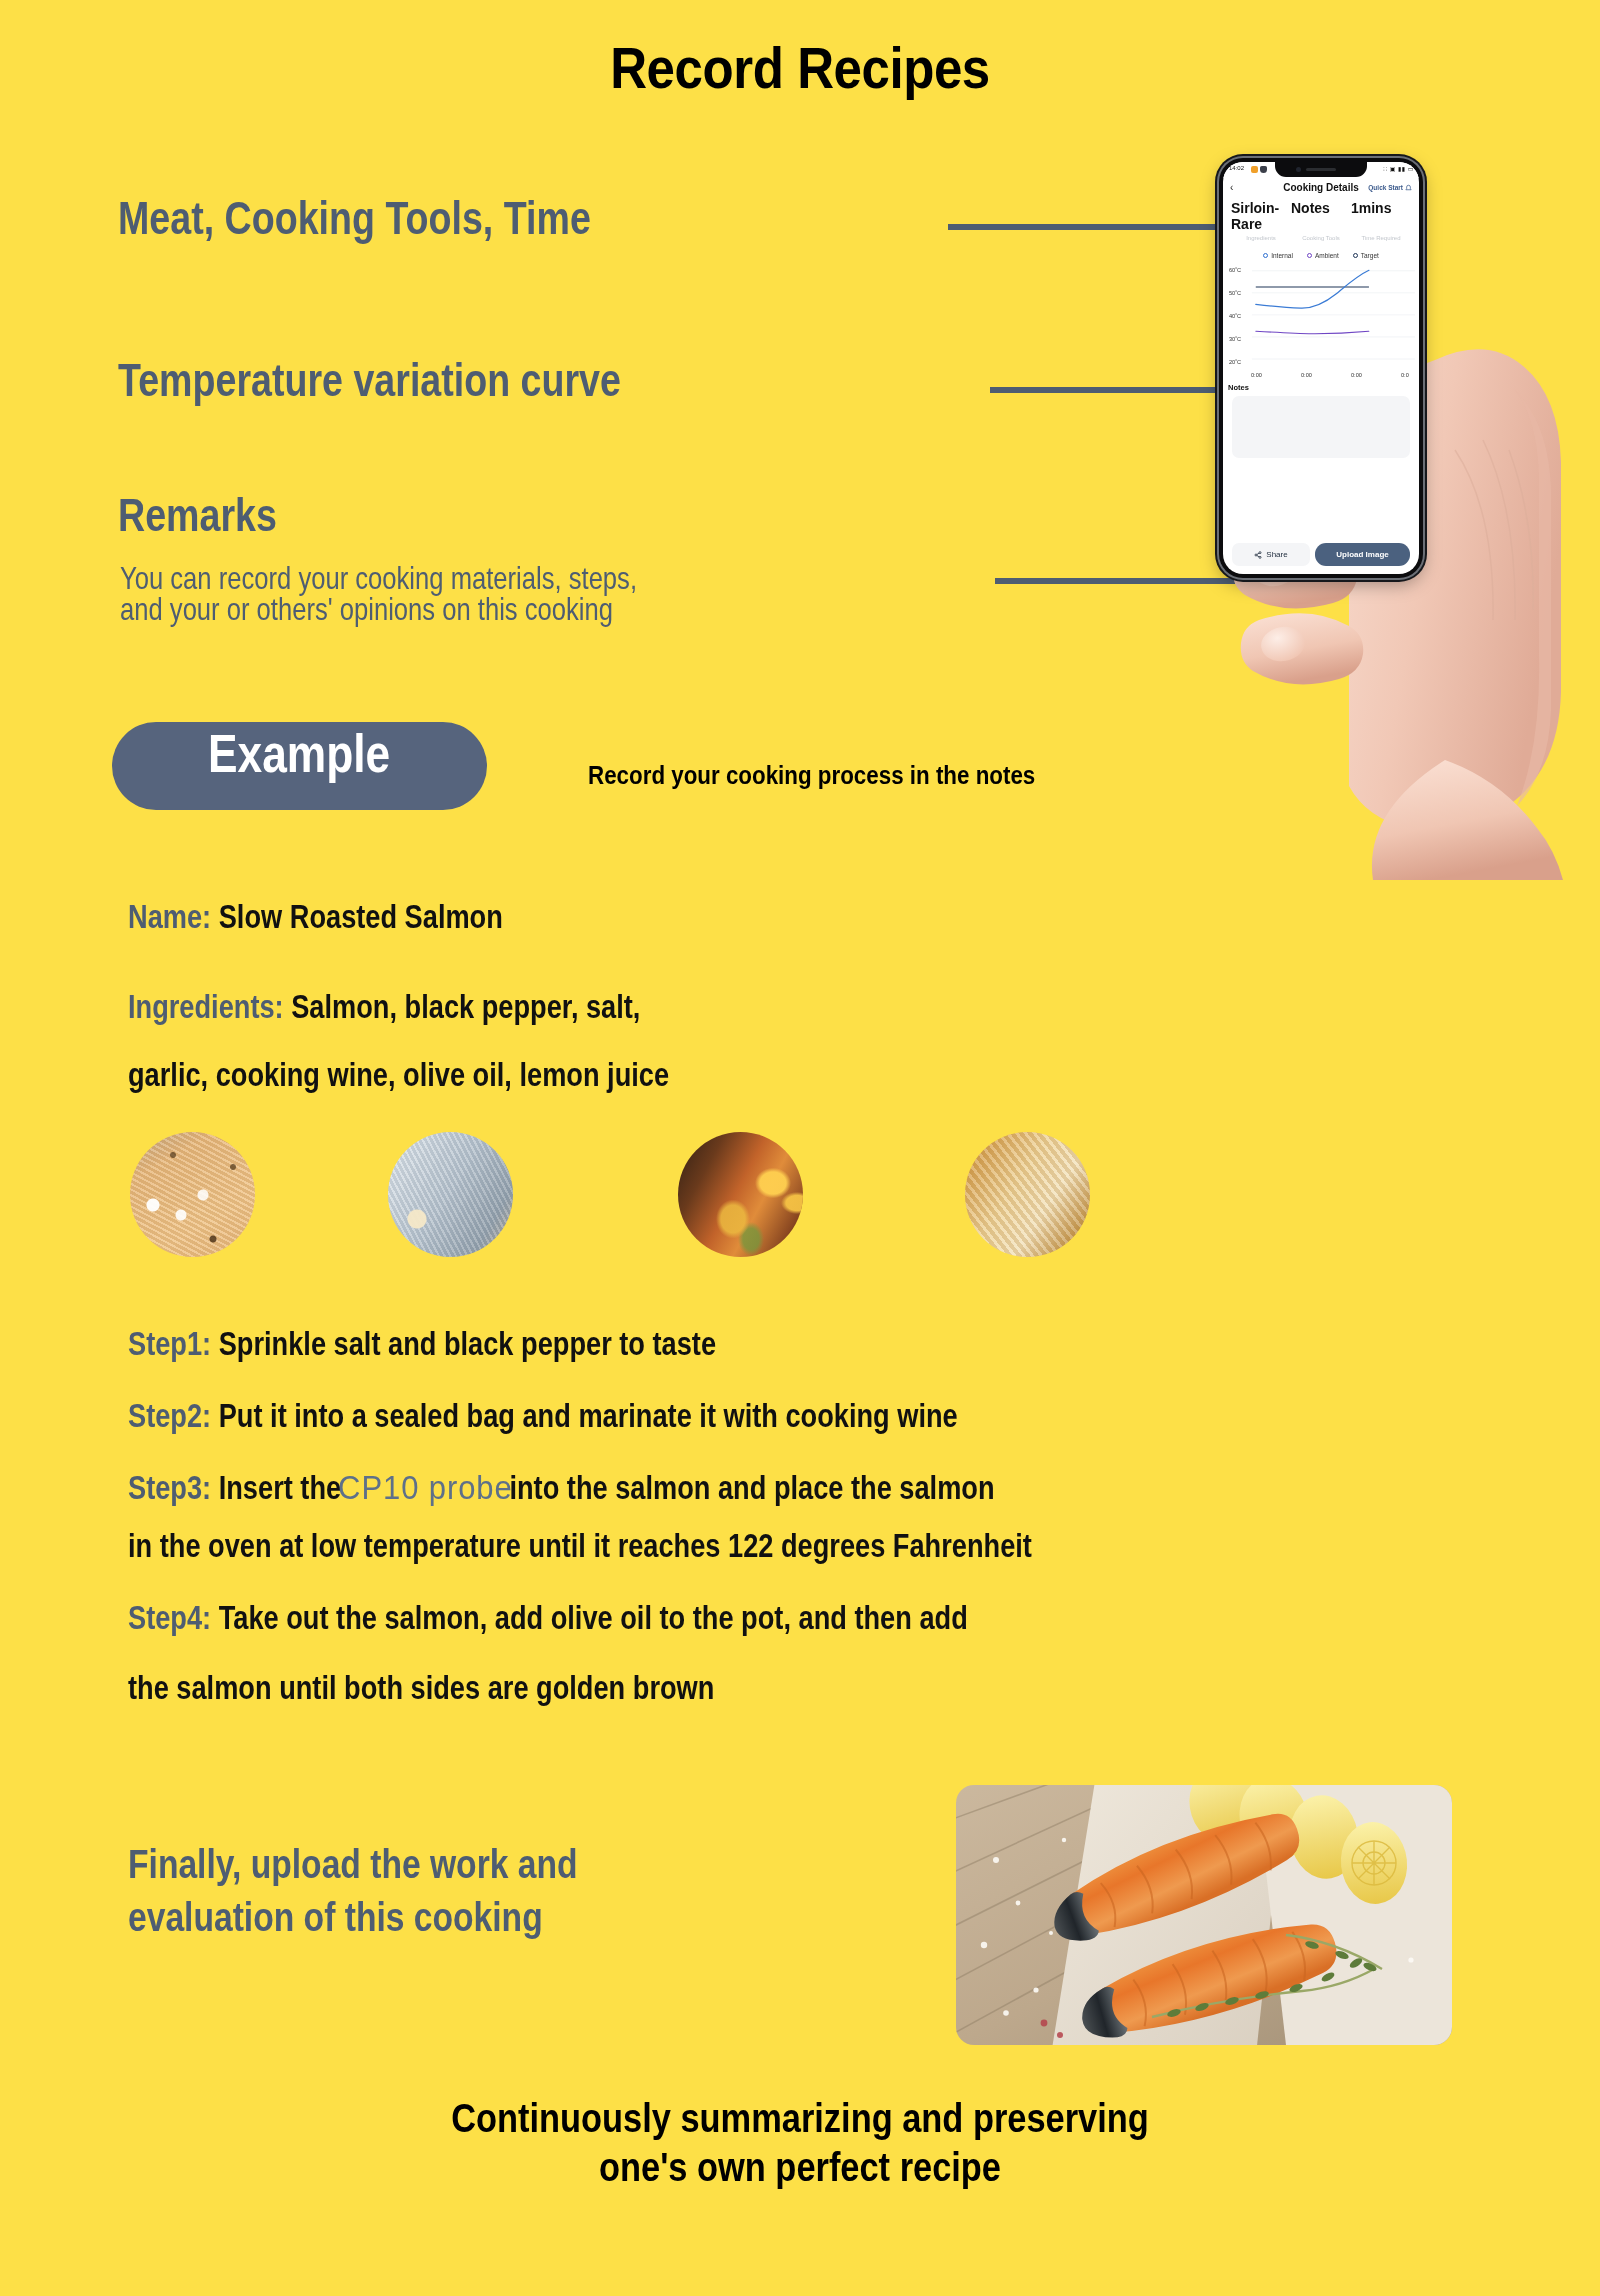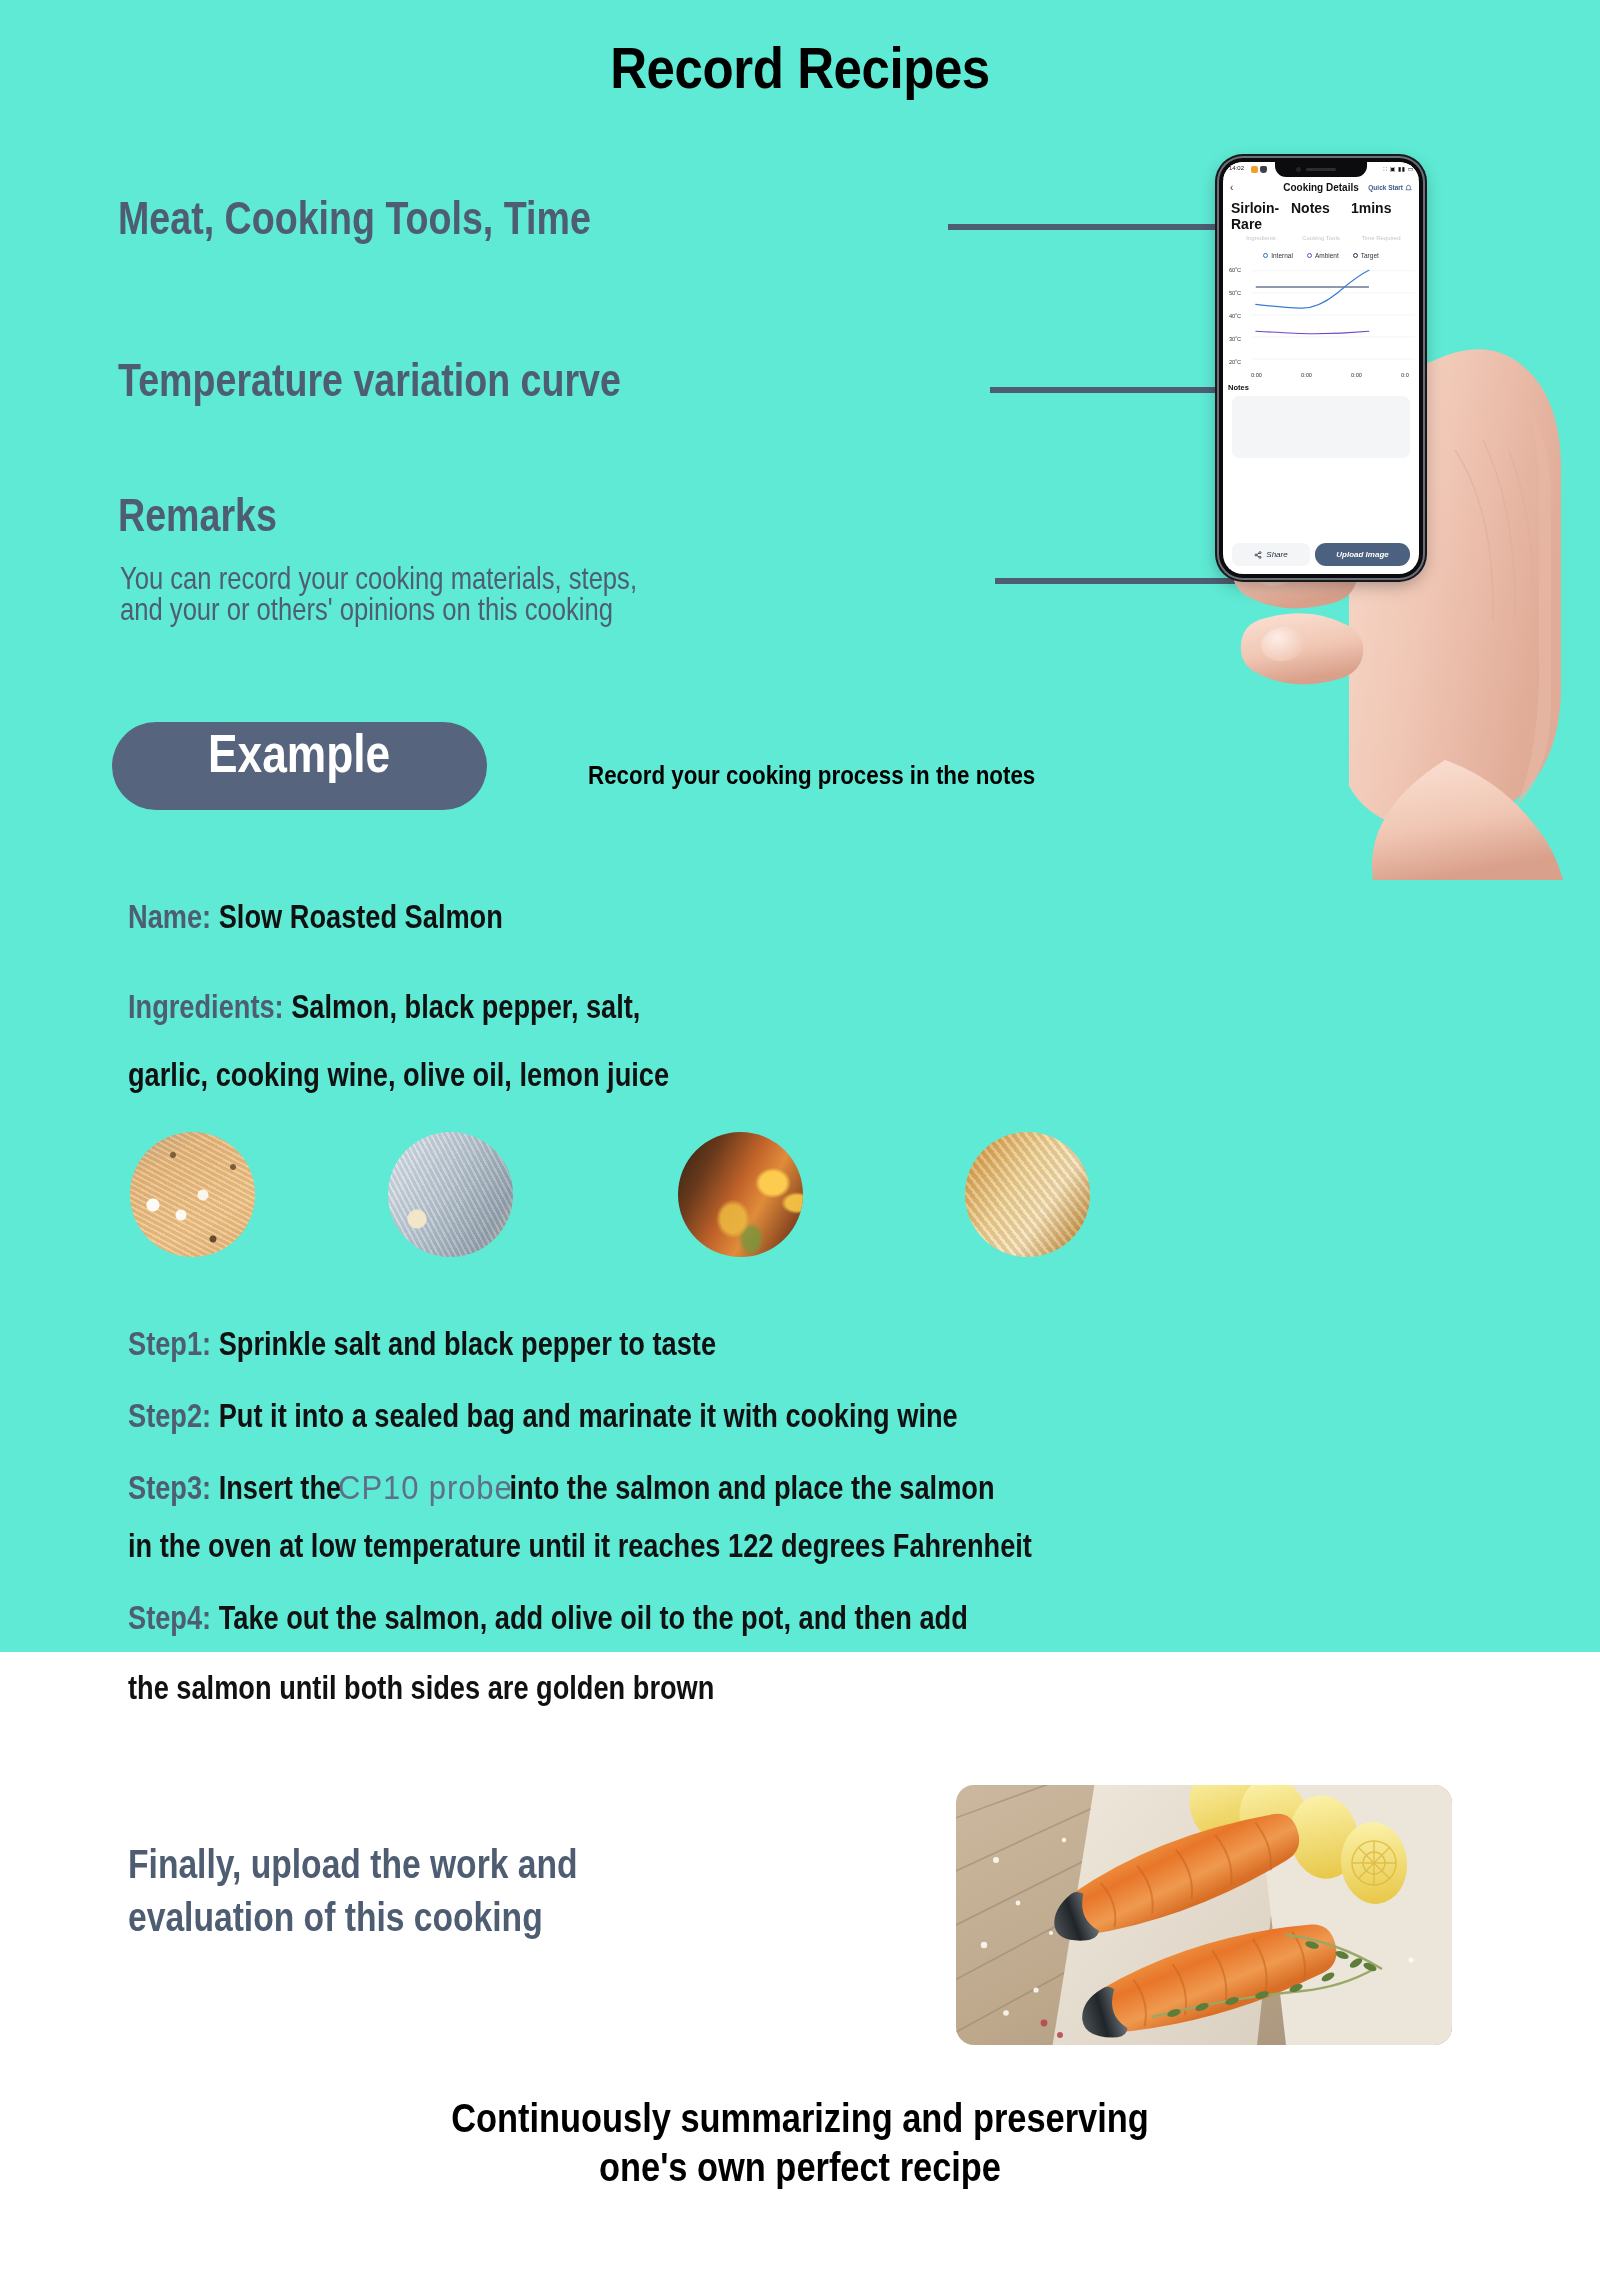--- a/index.html
+++ b/index.html
@@ -2,21 +2,21 @@
 <html><head>
 <meta charset="utf-8">
 <style>
   * { box-sizing: border-box; margin: 0; padding: 0; }
   html, body {
     width: 1600px; height: 2296px;
     background: #ffffff;
     font-family: "Liberation Sans", sans-serif;
     overflow: hidden;
   }
-  .page { position: relative; width: 1600px; height: 1652px; background:#5eead4; }
+  .page { position: relative; width: 1600px; height: 2296px; background:#fde047; }
 
   
   #title {
     position:absolute; left:0; right:0; top:34px;
     text-align:center; font-size:58px; font-weight:700;
     color:#000; letter-spacing:-0.5px;
     font-family:"Liberation Sans","DejaVu Sans",sans-serif;
     transform: scaleX(0.88);
   }
 
@@ -205,21 +205,21 @@
 
   #chartbox { position:relative; margin:6px 4px 0 4px; height:112px; }
   #chartbox svg { position:absolute; inset:0; }
   .ylab { position:absolute; left:2px; font-size:5.6px; color:#333; }
   .xlab { position:absolute; bottom:-1px; font-size:5.6px; color:#333; }
 
   #notes-label { margin:6px 0 0 5px; font-size:7.5px; color:#111; font-weight:600; }
   #notes-box { margin:4px 9px 0 9px; height:62px; background:#f4f5f7; border-radius:7px; }
 
   #phone-btns { position:absolute; left:9px; right:9px; bottom:8px;
-                display:flex; gap:5px;font-style:italic; }
+                display:flex; gap:5px; }
   #btn-share { flex:0 0 78px; height:23px; background:#f4f5f7; border-radius:7px;
                display:flex; align-items:center; justify-content:center; gap:4px;
                font-size:8px; color:#1e2b3c; }
   #btn-upload { flex:1; height:23px; background:#4b617f; border-radius:11px;
                 display:flex; align-items:center; justify-content:center;
                 font-size:8px; color:#fff; font-weight:600; }
 </style>
 </head>
 <body>
 

